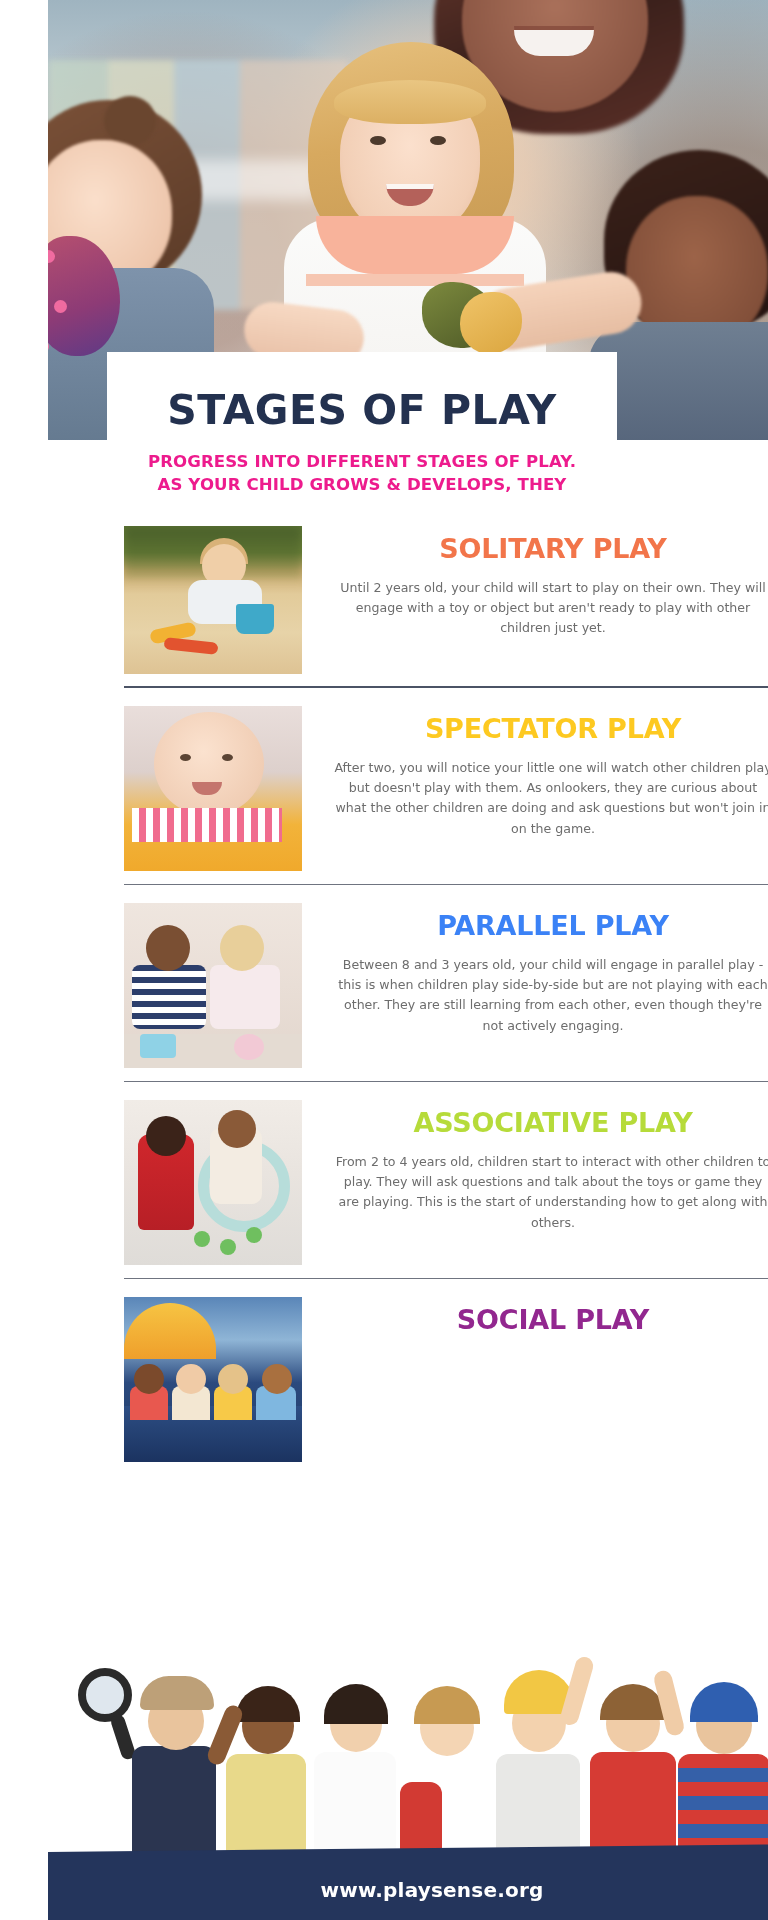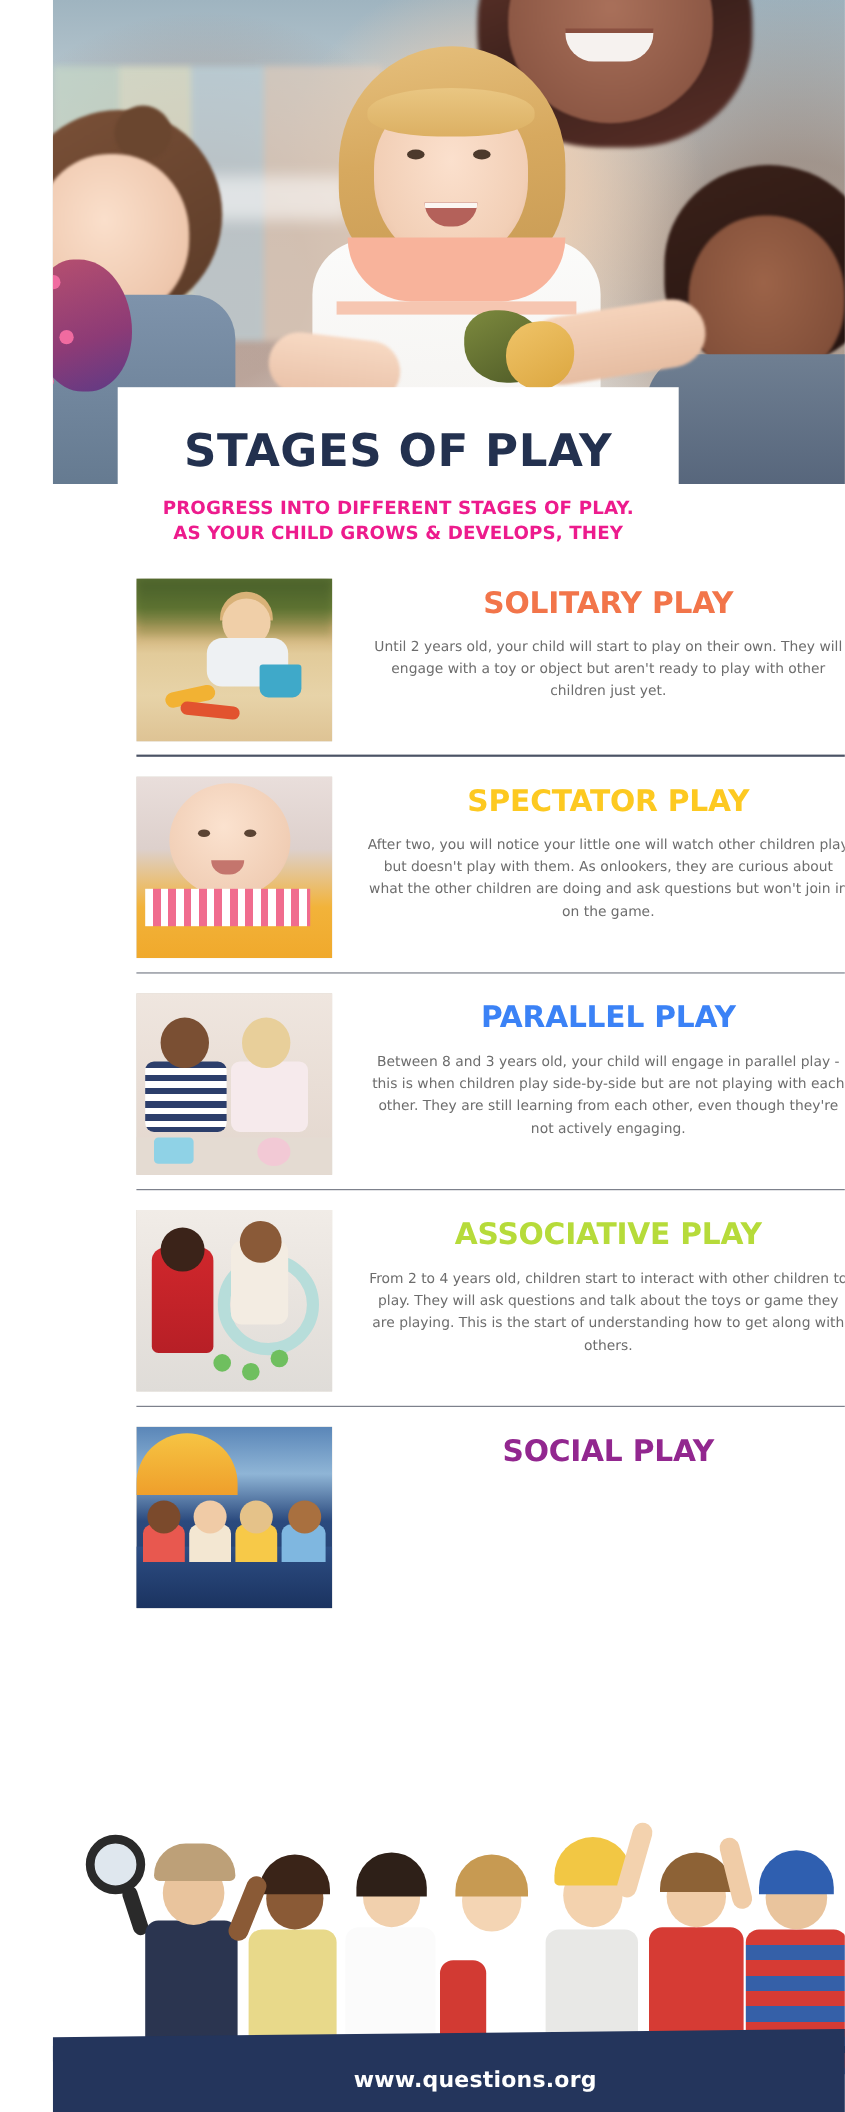--- a/index.html
+++ b/index.html
@@ -703,16 +703,16 @@
     <div class="bs-kid">
       <div class="bs-body" style="left:630px; top:168px; width:92px; height:132px; background:
           repeating-linear-gradient(180deg,#d63b34 0 14px,#3560a8 14px 28px);"></div>
       <div class="bs-head" style="left:648px; top:110px; width:56px; height:58px; background:#e9c49d;"></div>
       <div class="bs-head" style="left:642px; top:96px;  width:68px; height:40px; background:#2f5fb0; border-radius:34px 34px 0 0;"></div>
     </div>
   </div>
 
   <div class="footer-slant"></div>
   <div class="footer">
-    <span class="footer-url">www.questions.org</span>
+    <span class="footer-url">www.playsense.org</span>
   </div>
 
 </div>
 
 </body></html>

